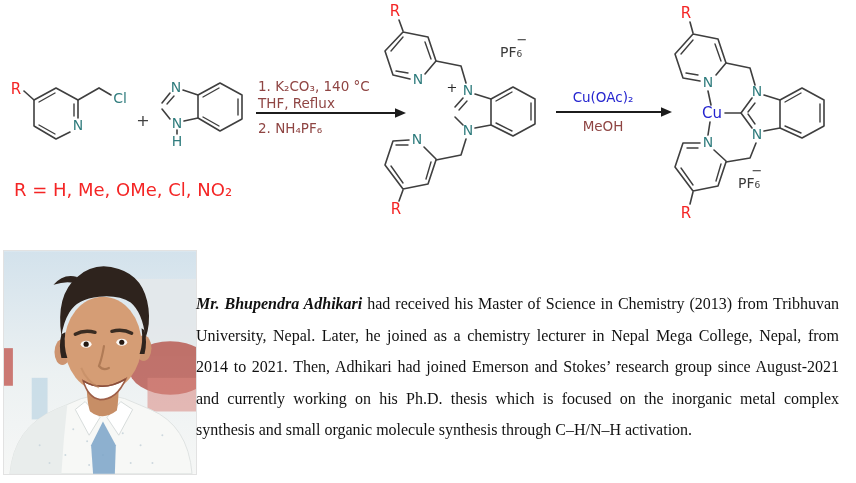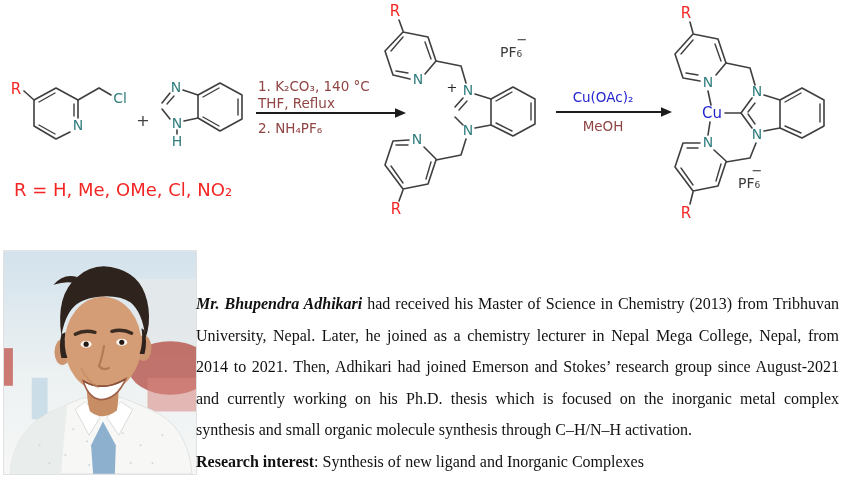--- a/index.html
+++ b/index.html
@@ -213,16 +213,15 @@
 
       <path d="M80,131 Q100,143 123,129 Q114,150 97,150 Q85,148 80,131 Z" fill="#ffffff" stroke="#9e5f48" stroke-width="1.6"></path>
       <path d="M80,131 Q100,143 123,129" stroke="#8a4f3b" stroke-width="1.4" fill="none"></path>
 
       <path d="M78,118 Q84,132 96,138" stroke="#c28a62" stroke-width="2" fill="none" opacity="0.6"></path>
     </svg>
   </div>
 
   <div id="bio">
     <p><span class="bio-name">Mr. Bhupendra Adhikari</span><span> had received his Master of Science in Chemistry (2013) from Tribhuvan University, Nepal. Later, he joined as a chemistry lecturer in Nepal Mega College, Nepal, from 2014 to 2021. Then, Adhikari had joined Emerson and Stokes’ research group since August-2021 and currently working on his Ph.D. thesis which is focused on the inorganic metal complex synthesis and small organic molecule synthesis through C–H/N–H activation.</span></p>
-    <p id="research"><span class="research-label">Research interest</span><span>: Synthesis of new ligand and Inorganic Complexes</span></p>
   </div>
 
 </div>
 
 </body></html>

